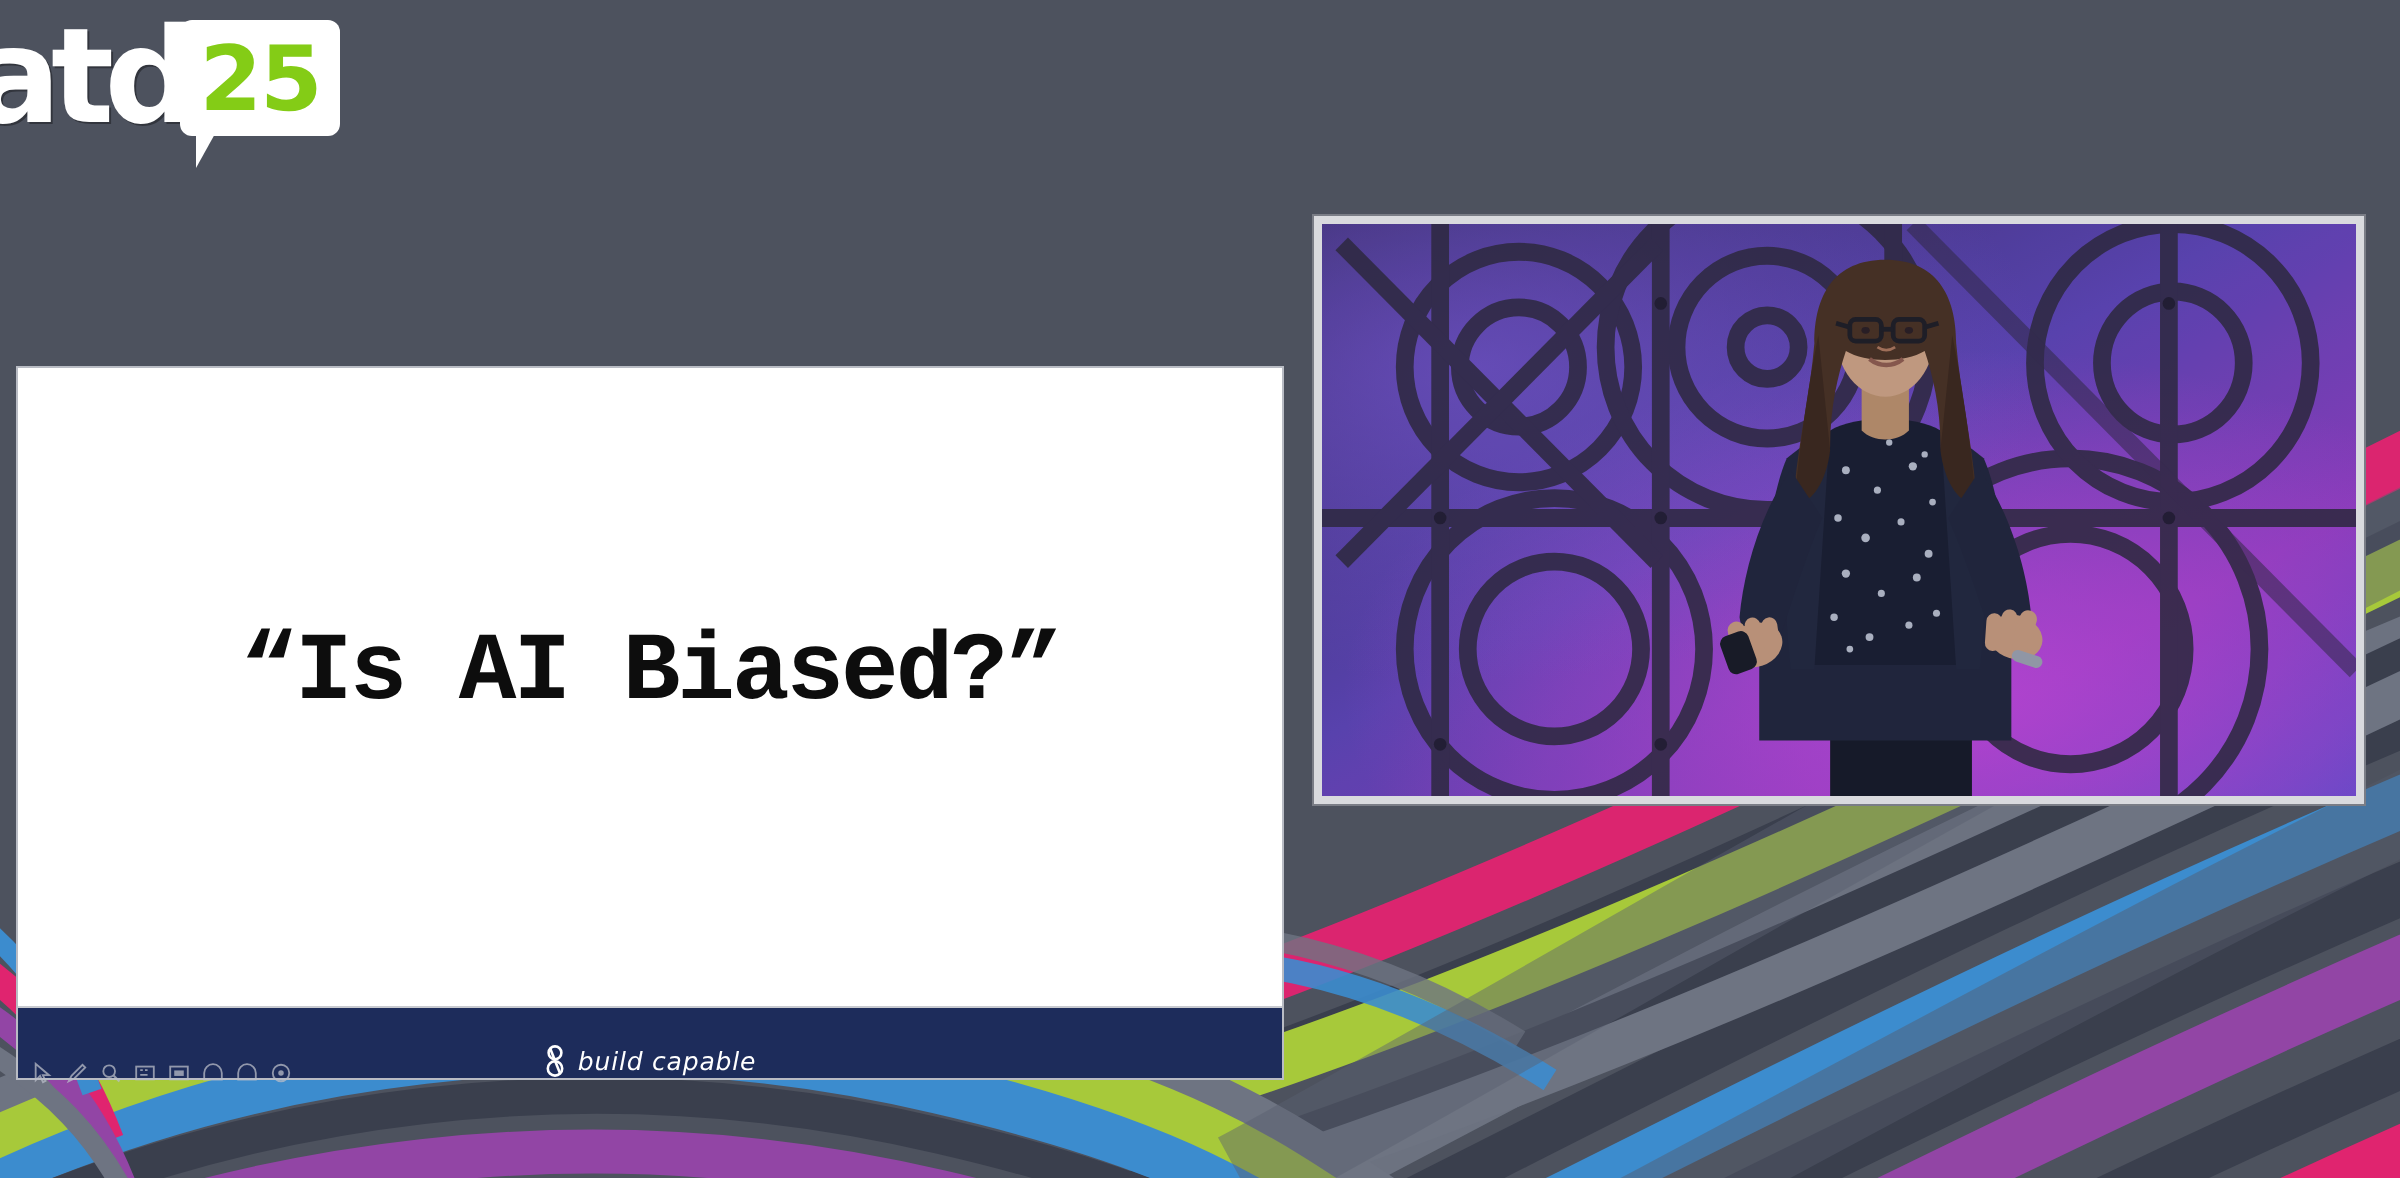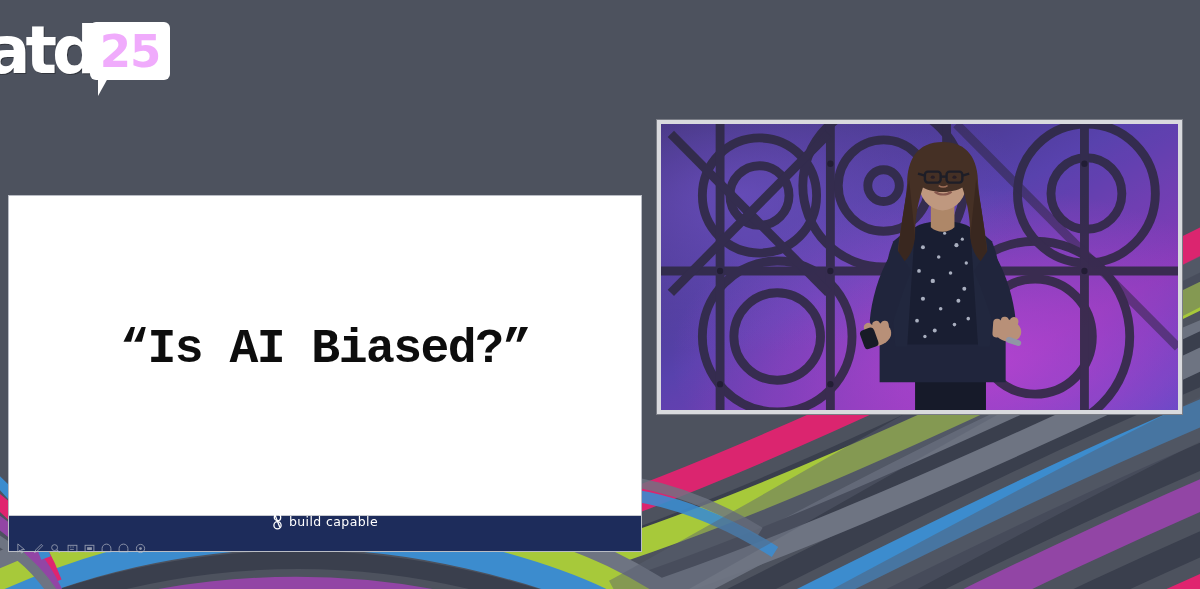--- a/index.html
+++ b/index.html
@@ -8,21 +8,20 @@
     font-family:"Liberation Sans", sans-serif;
     background:#4d525e;
     position:relative;
   }
 
   
   #stage {
     position:absolute; inset:0;
     background:#4d525e;
     overflow:hidden;
-    margin-top:12px;
   }
 
   
   #ribbons {
     position:absolute; left:0; top:0; width:1200px; height:589px;
     pointer-events:none;
   }
 
   
   #brand-logo {
@@ -46,21 +45,21 @@
     position:absolute; left:104px; top:62px;
     width:0;height:0;
     border-left:10px solid #ffffff;
     border-right:14px solid transparent;
     border-bottom:18px solid transparent;
   }
   #brand-logo .bubble-num {
     position:absolute; left:96px; top:6px;
     width:80px; height:58px;
     display:flex; align-items:center; justify-content:center;
-    font-size:45px; font-weight:bold; color:#f0abfc;
+    font-size:45px; font-weight:bold; color:#84cc16;
     font-family:"DejaVu Sans", sans-serif;
     letter-spacing:-1px;
   }
 
   
   #slide-panel {
     position:absolute; left:8px; top:183px;
     width:634px; height:357px;
     background:#ffffff;
     border:1px solid #b9bcc4;
@@ -75,22 +74,23 @@
   #slide-title {
     font-family:Liberation Mono, monospace;
     font-size:48px; font-weight:bold; color:#0d0d0d;
     letter-spacing:-1.5px;
     white-space:nowrap;
     margin-top:-14px;
   }
   #slide-footer {
     height:36px; background:#1d2c5b;
     border-top:1px solid #c8cad0;
-    display:flex; align-items:flex-start; justify-content:center;
+    display:flex; align-items:flex-end; justify-content:center;
     position:relative;
+    font-style:italic;
   }
   #footer-brand {
     display:flex; align-items:center; gap:6px;
     color:#ffffff; font-size:12.5px; letter-spacing:.4px;
     font-family:"DejaVu Sans", sans-serif;
     margin-top:-3px;
   }
   #footer-mark { display:block; }
 
   

